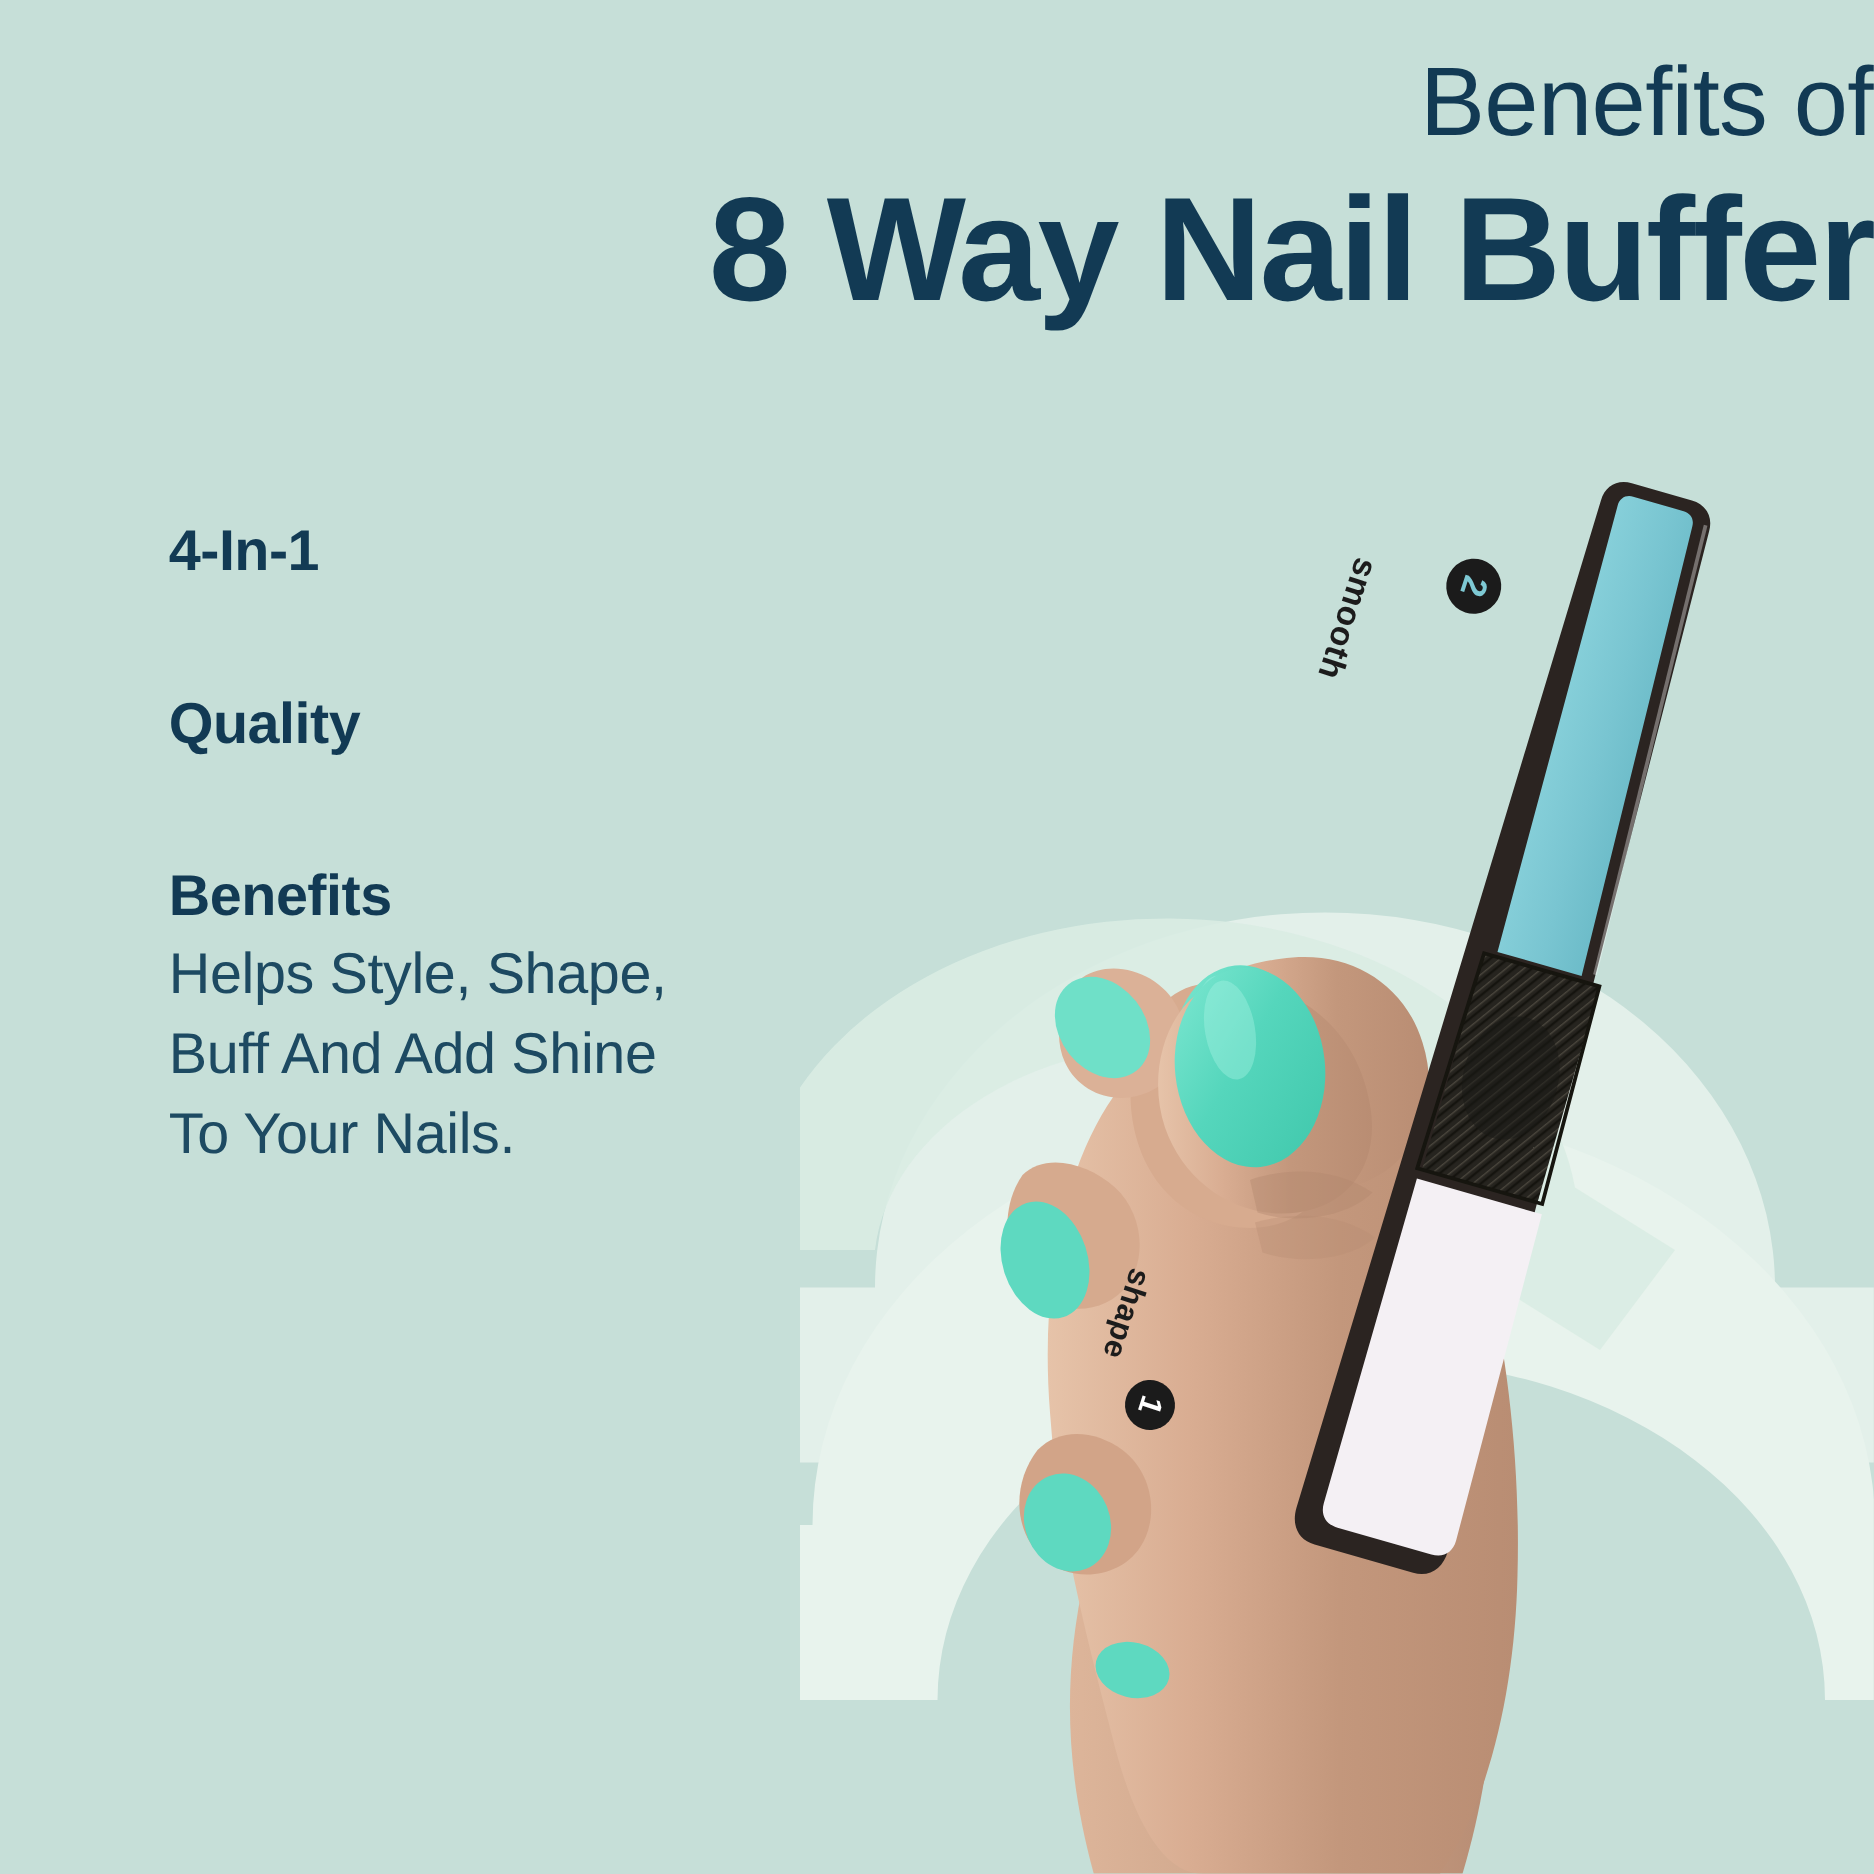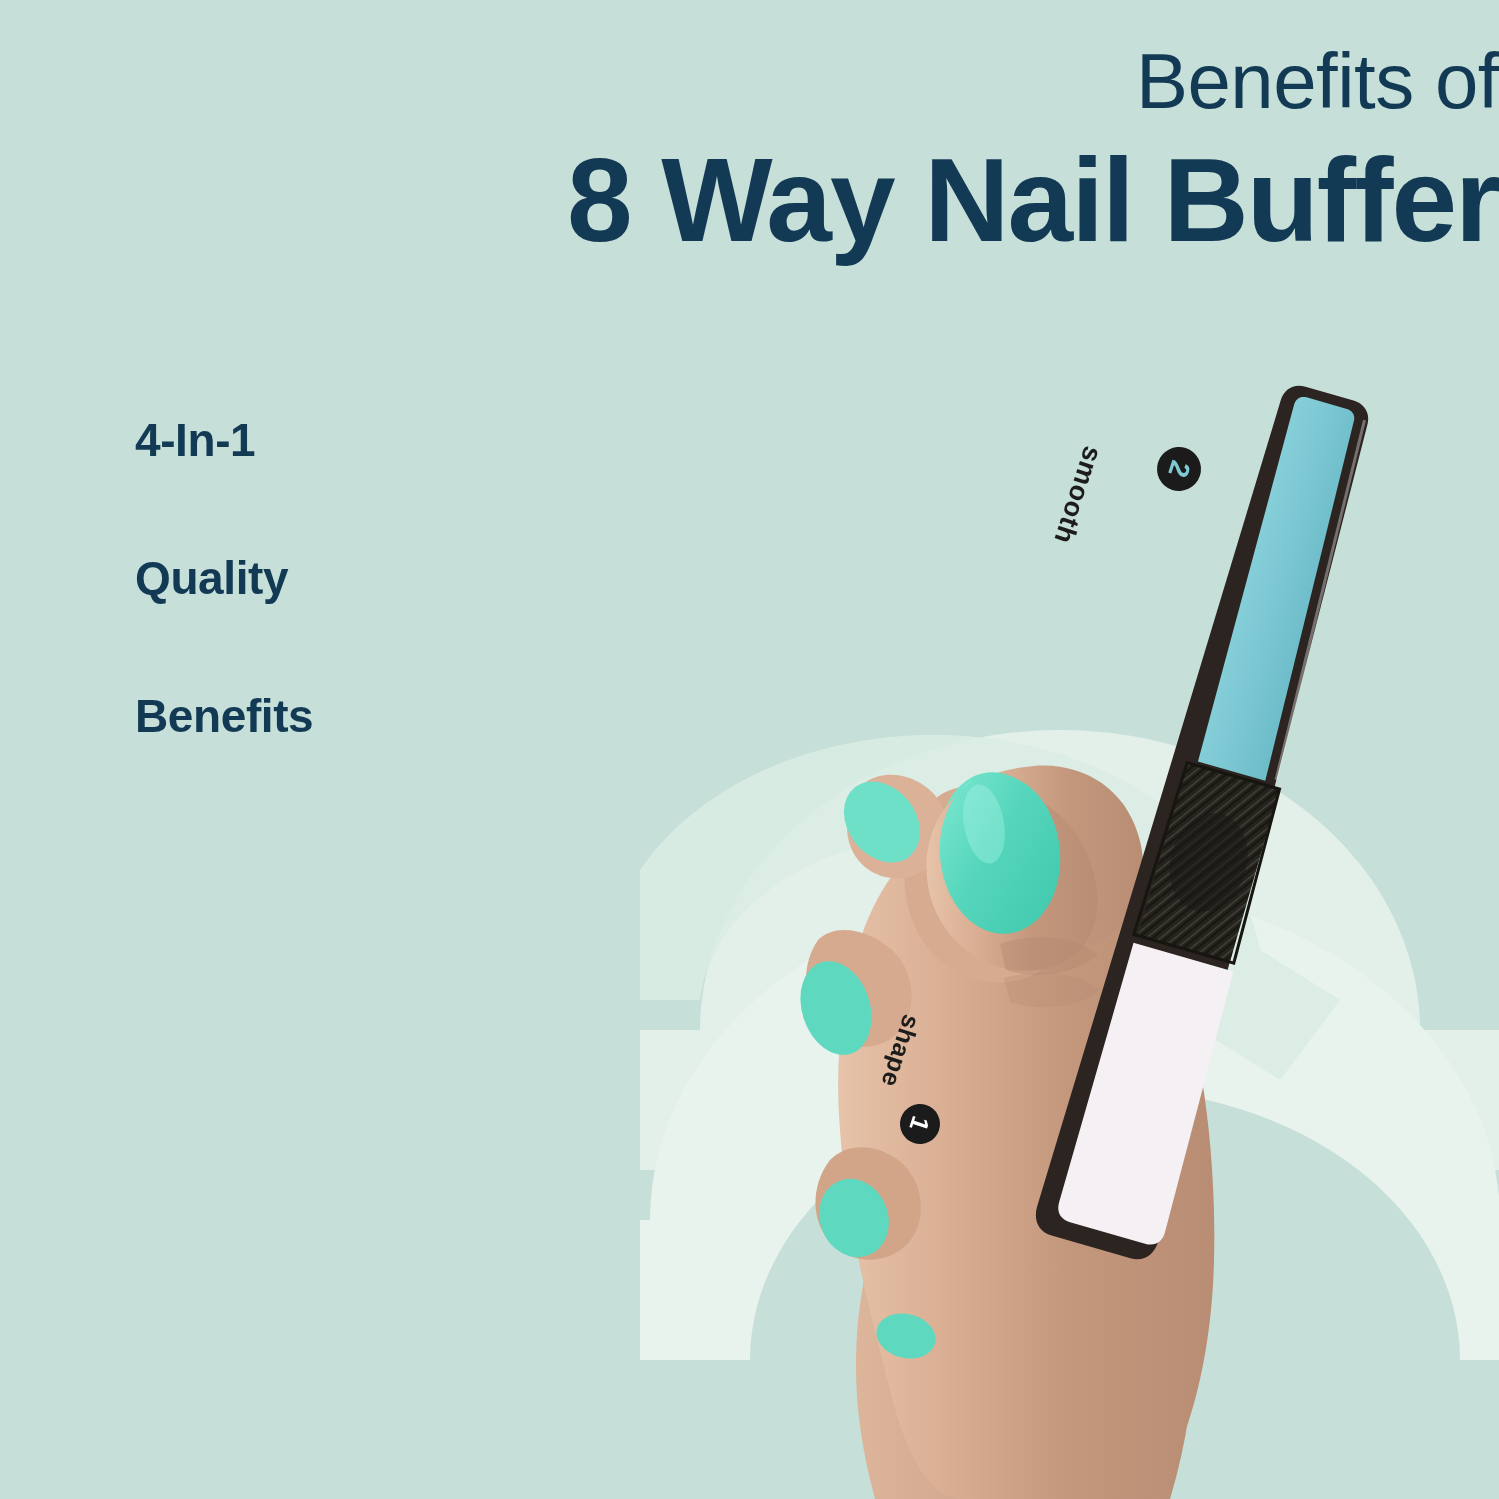--- a/index.html
+++ b/index.html
@@ -100,20 +100,23 @@
     <div class="benefit">
       <div class="b-title">4-In-1</div>
     </div>
 
     <div class="benefit">
       <div class="b-title">Quality</div>
     </div>
 
     <div class="benefit">
       <div class="b-title">Benefits</div>
+      <div class="b-body">Helps Style, Shape,
+Buff And Add Shine
+To Your Nails.</div>
     </div>
 
   </div>
 
   <div class="photo">
     <svg width="800" height="1169" viewBox="0 0 800 1169" xmlns="http://www.w3.org/2000/svg">
       <defs>
         <linearGradient id="skinG" x1="0" y1="0" x2="1" y2="0">
           <stop offset="0%" stop-color="#e6c3a9"></stop>
           <stop offset="30%" stop-color="#d9ad92"></stop>

